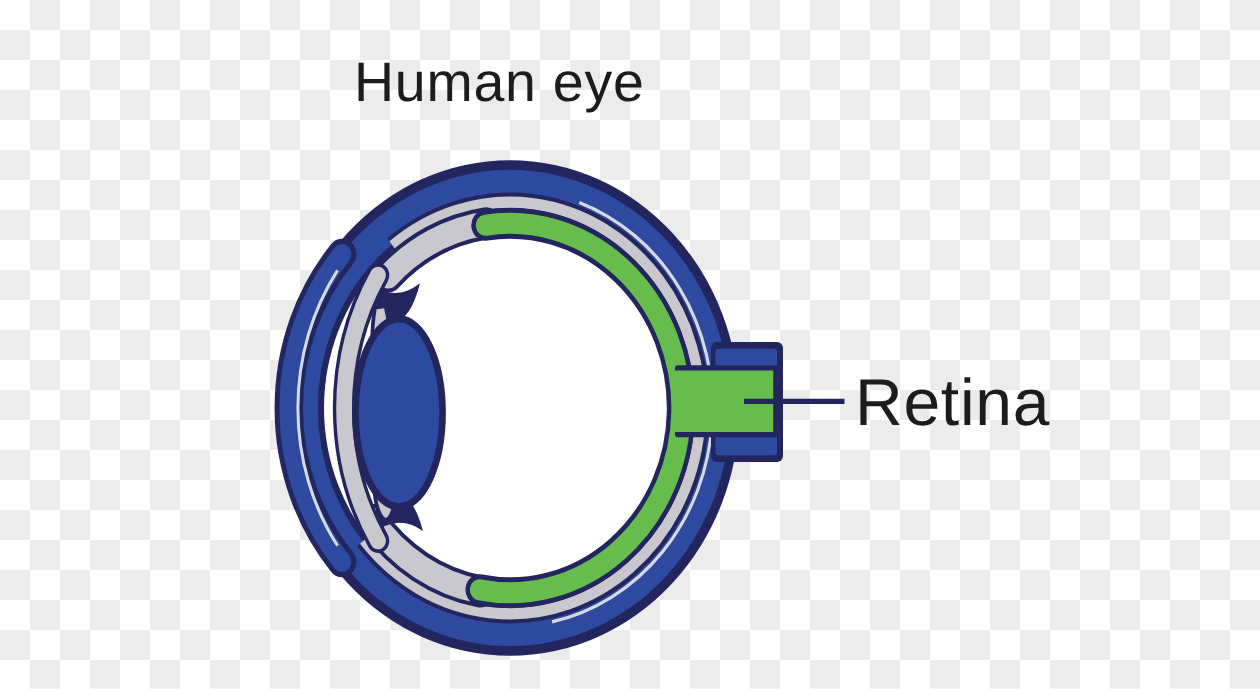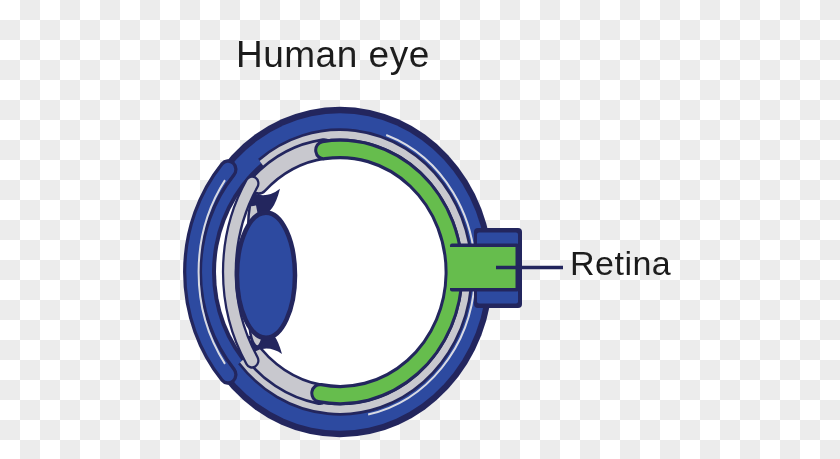--- a/index.html
+++ b/index.html
@@ -15,21 +15,21 @@
   .diagram-svg{position:absolute;left:0;top:0;}
   .title-text{
     position:absolute;left:236px;top:33px;
     font-size:37px;line-height:1.2;font-weight:normal;
     letter-spacing:0.5px;
     color:var(--text-color,#1c1c1c);
     white-space:nowrap;
   }
   .retina-label{
     position:absolute;left:570px;top:243px;
-    font-size:34px;line-height:1.2;font-weight:normal;
+    font-size:44px;line-height:1.2;font-weight:normal;
     letter-spacing:0.5px;
     color:var(--text-color,#1c1c1c);
     white-space:nowrap;
   }
   .navy{fill:var(--outline-navy,#23265e);}
   .blue{fill:var(--sclera-blue,#2d4aa0);}
   .white{fill:var(--interior-white,#ffffff);}
   .s-navy{stroke:var(--outline-navy,#23265e);fill:none;}
   .s-blue{stroke:var(--sclera-blue,#2d4aa0);fill:none;}
   .s-gray{stroke:var(--choroid-gray,#c8c8ce);fill:none;}

